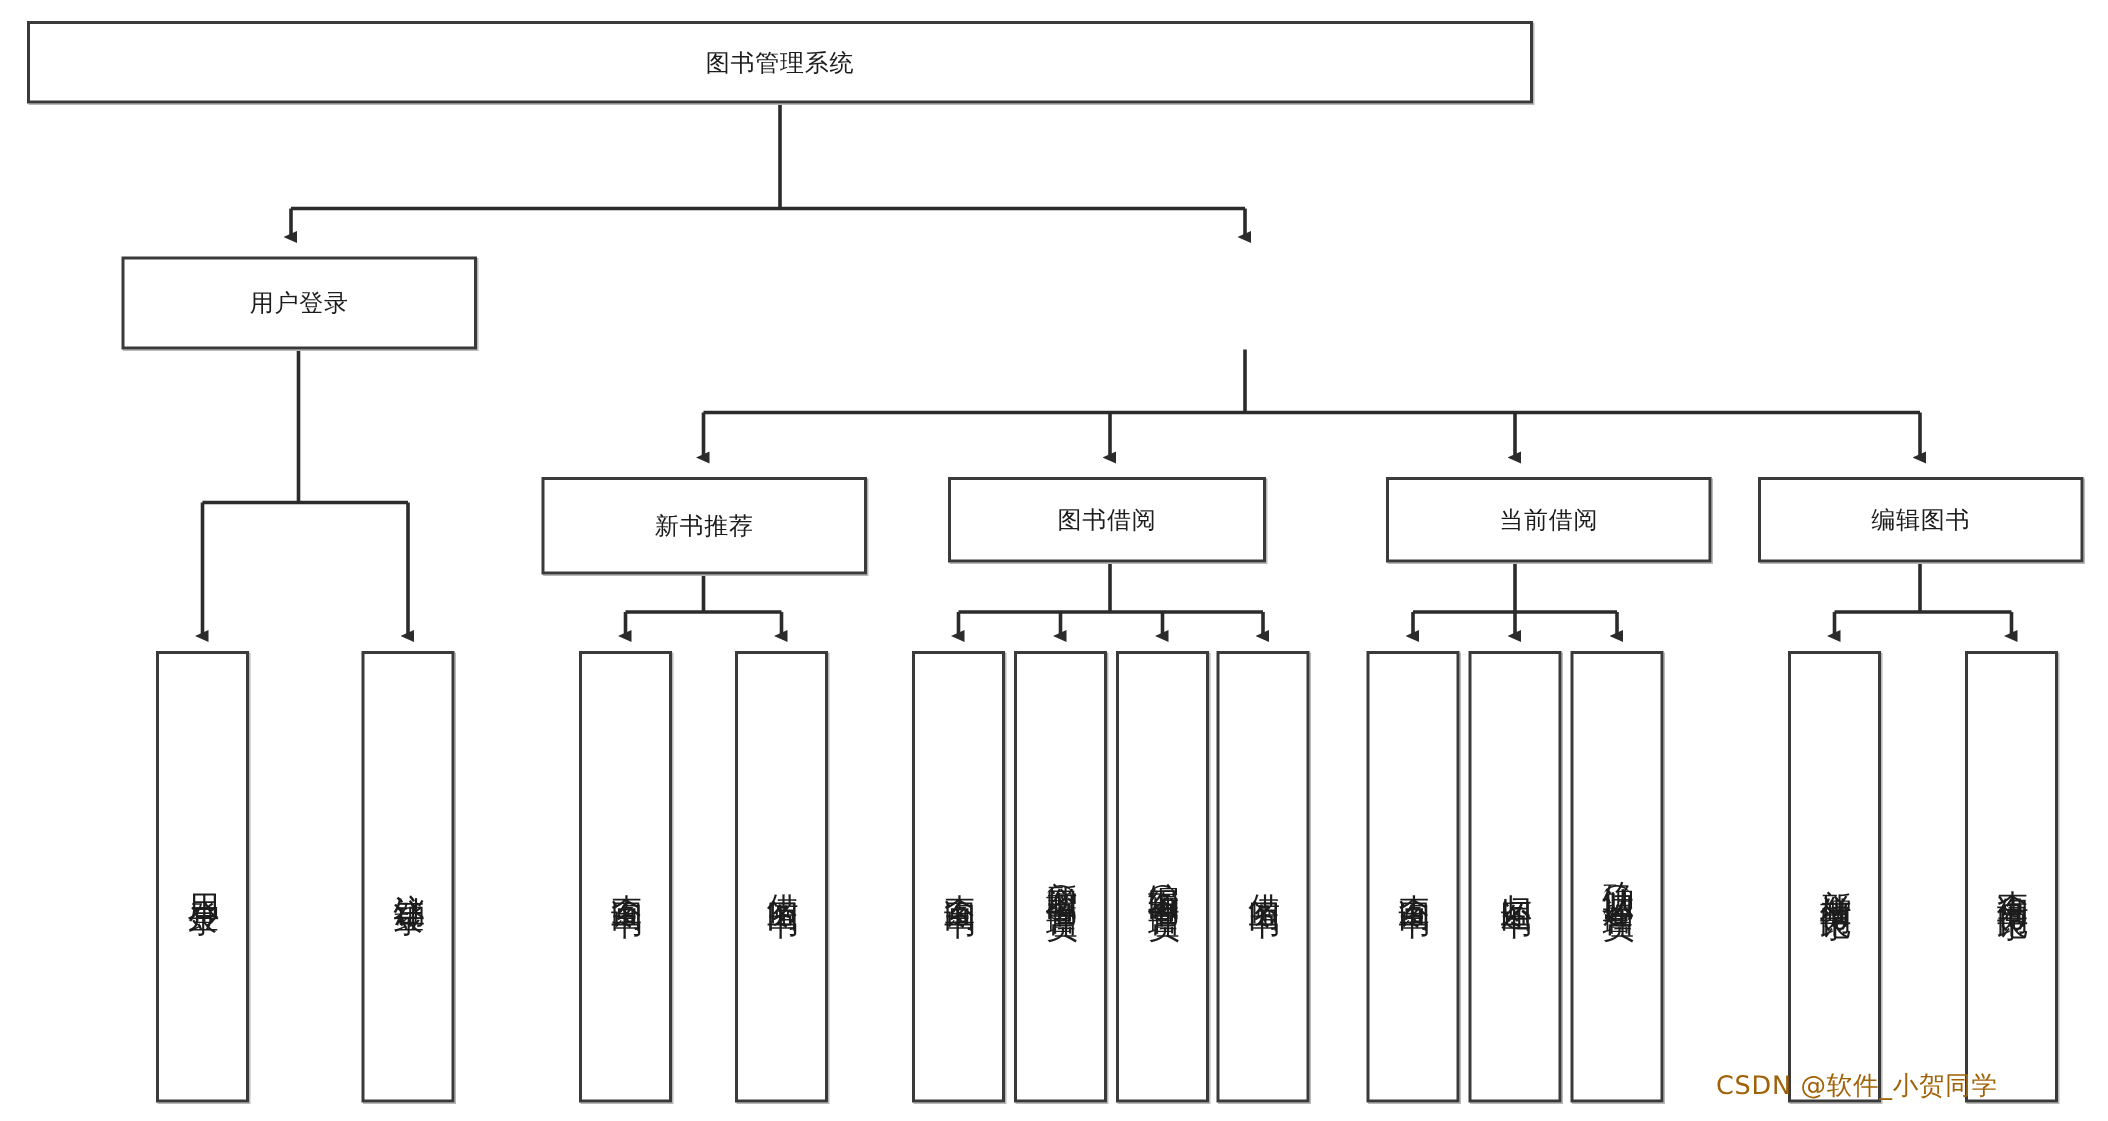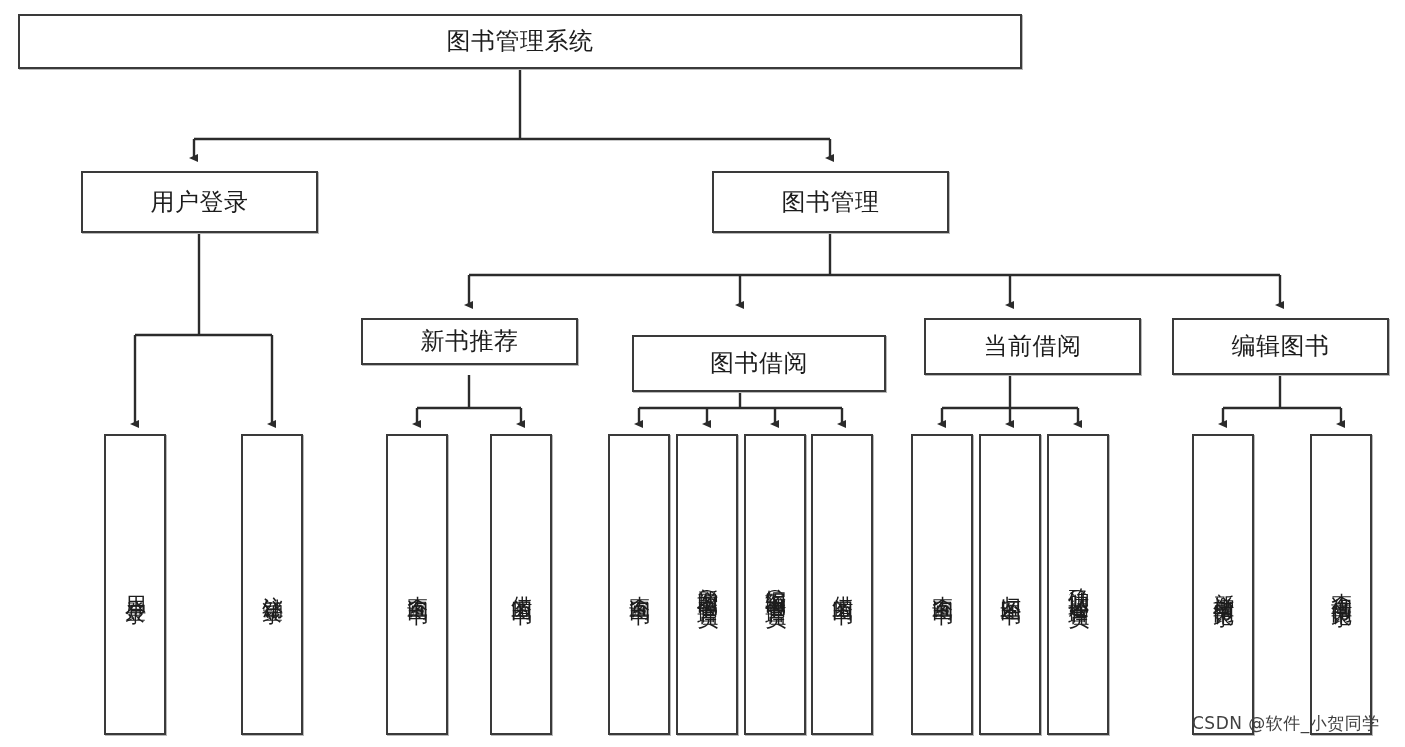--- a/index.html
+++ b/index.html
@@ -38,39 +38,39 @@
     color: #1c1c1c;
     box-shadow: 1px 1px 0 #b9b9b9;
   }
   .node .label {
     display: block;
     text-align: center;
     line-height: 1.12;
     letter-spacing: 0.5px;
   }
   .node.horiz .label {
-    font-size: 24px;
+    font-size: 16px;
   }
   .node.vert {
     align-items: center;
     justify-content: center;
   }
   .node.vert .label {
     writing-mode: vertical-rl;
     text-orientation: upright;
     font-size: 21px;
     letter-spacing: 3px;
     white-space: nowrap;
   }
   .watermark {
     position: absolute;
-    left: 1192px;
+    left: 1144px;
     top: 712px;
     font-size: 17px;
-    color: #404040;
+    color: #a16207;
     white-space: nowrap;
     letter-spacing: 0.5px;
   }
 </style>
 </head>
 <body>
 
 <div id="diagram-root">
 
   <svg class="connectors" viewBox="0 0 1405 747" xmlns="http://www.w3.org/2000/svg">
@@ -125,28 +125,25 @@
     </g>
   </svg>
 
   <div class="node horiz" style="left:18px; top:14px; width:1004px; height:55px;">
     <span class="label">图书管理系统</span>
   </div>
 
   <div class="node horiz" style="left:81px; top:171px; width:237px; height:62px;">
     <span class="label">用户登录</span>
   </div>
-  <div class="node horiz" style="left:712px; top:171px; width:237px; height:62px;">
-    <span class="label">图书管理</span>
-  </div>
 
-  <div class="node horiz" style="left:361px; top:318px; width:217px; height:47px;">
+  <div class="node horiz" style="left:361px; top:318px; width:217px; height:65px;">
     <span class="label">新书推荐</span>
   </div>
-  <div class="node horiz" style="left:632px; top:318px; width:254px; height:57px;margin-top:17px;">
+  <div class="node horiz" style="left:632px; top:318px; width:212px; height:57px;">
     <span class="label">图书借阅</span>
   </div>
   <div class="node horiz" style="left:924px; top:318px; width:217px; height:57px;">
     <span class="label">当前借阅</span>
   </div>
   <div class="node horiz" style="left:1172px; top:318px; width:217px; height:57px;">
     <span class="label">编辑图书</span>
   </div>
 
   <div class="node vert" style="left:104px; top:434px; width:62px; height:301px;">

